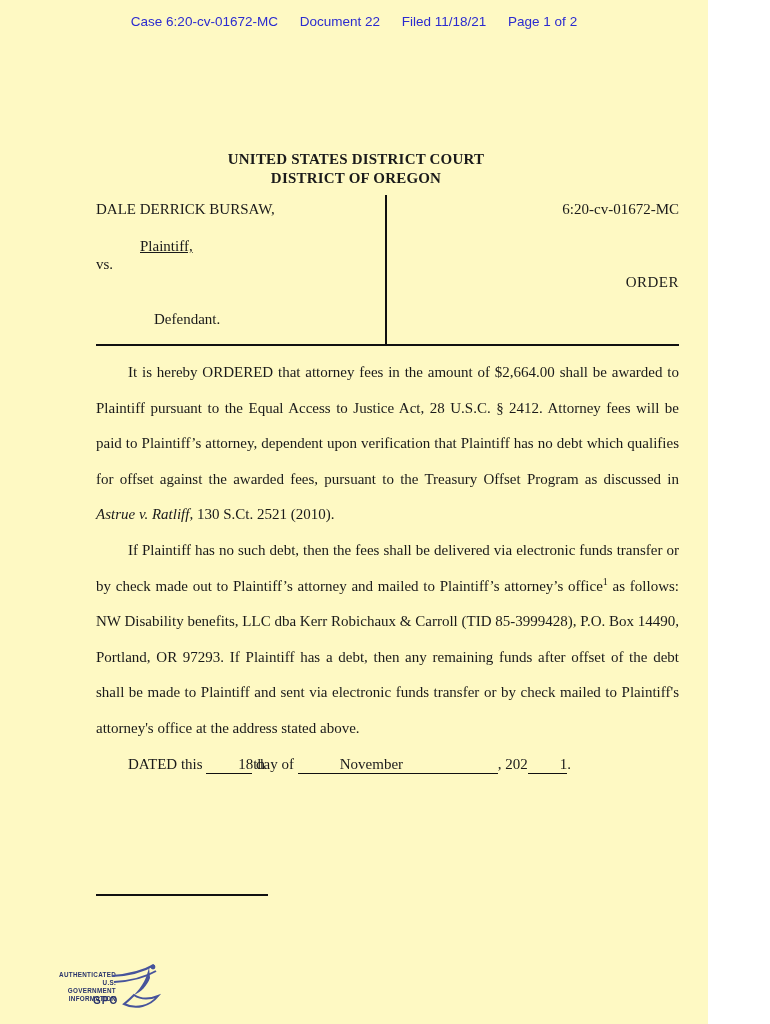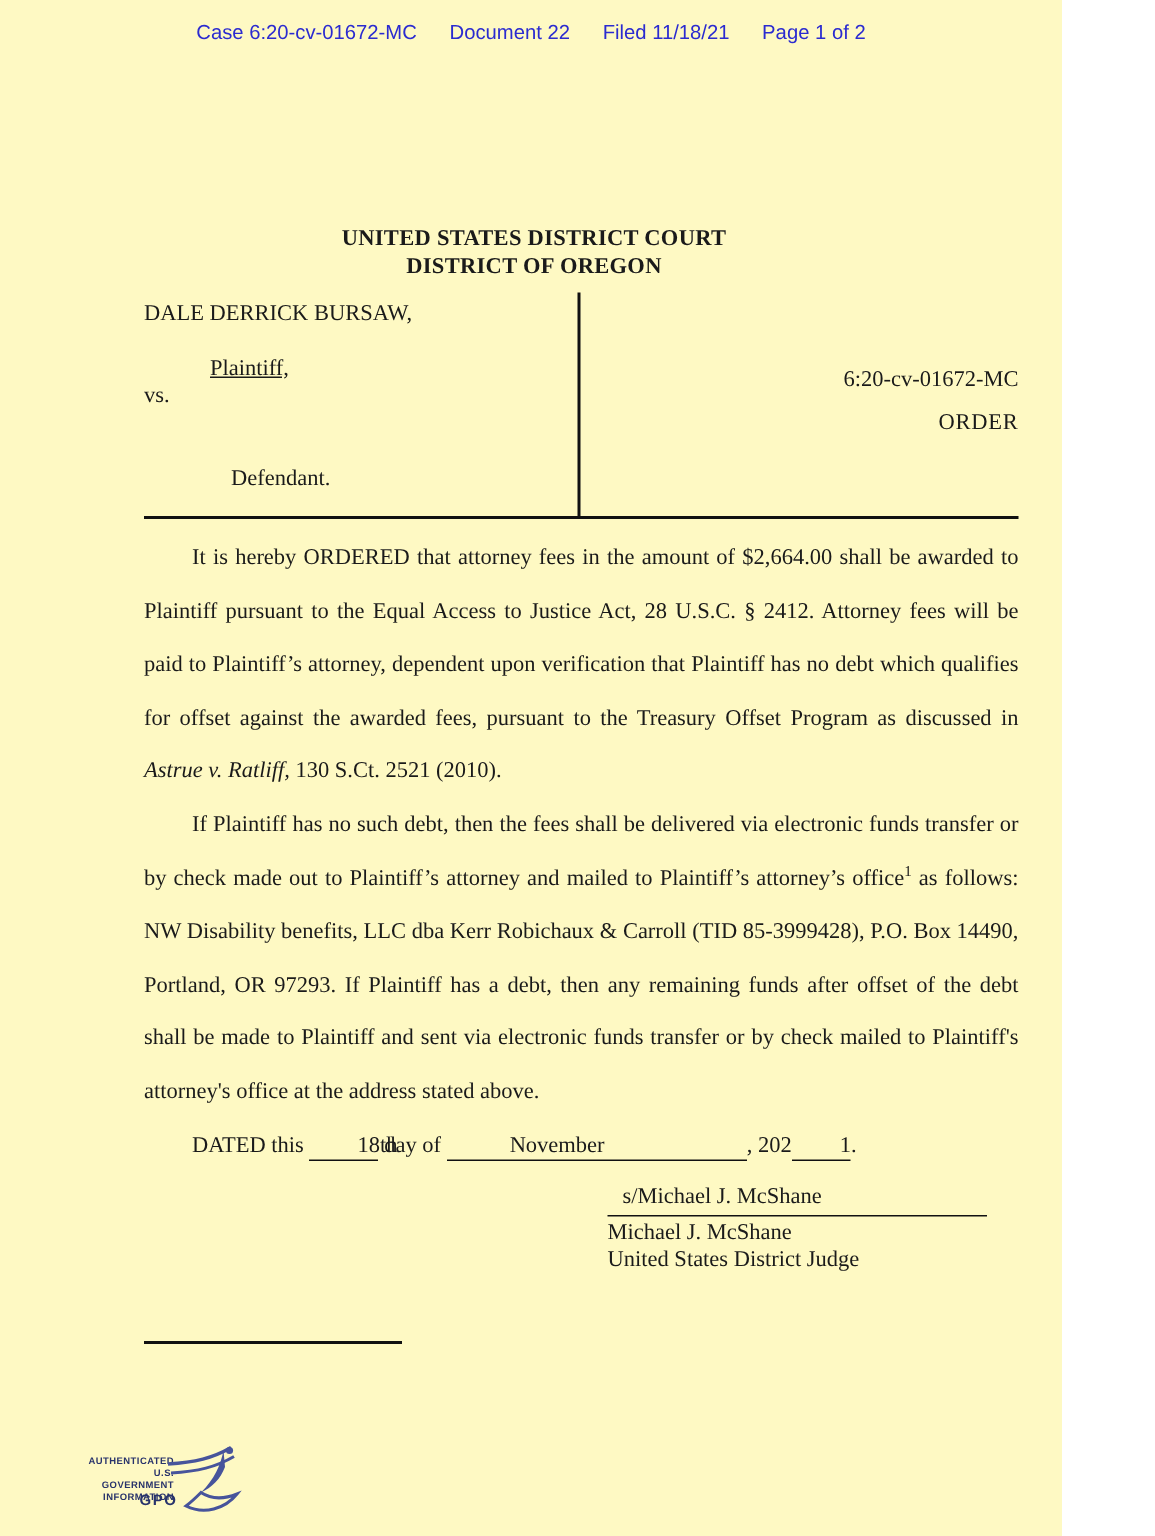--- a/index.html
+++ b/index.html
@@ -46,21 +46,21 @@
   }
   .cap-plaintiff-name { position: absolute; top: 6px;  left: 0; }
   .cap-plaintiff-role { position: absolute; top: 43px; left: 44px; text-decoration: underline; }
   .cap-versus         { position: absolute; top: 61px; left: 0; text-align: center; }
   .cap-defendant-name { position: absolute; top: 96px; left: 0; }
   .cap-defendant-role { position: absolute; top: 116px; left: 58px; }
   .cap-divider {
     position: absolute; top: 0; left: 289px;
     width: 2px; height: 150px; background: #111;
   }
-  .cap-case-number { position: absolute; top: 6px;  right: 0; margin-top: 44px; }
+  .cap-case-number { position: absolute; top: 6px;  right: 0; }
   .cap-order       { position: absolute; top: 79px; right: 0; letter-spacing: 0.5px; }
 
   .caption-rule {
     position: absolute; top: 344px; left: 96px;
     width: 583px; height: 2px; background: #111;
   }
 
   
   .body-text {
     position: absolute;
@@ -168,25 +168,20 @@
     <p><span>It is hereby ORDERED that attorney fees in the amount of $2,664.00 shall be awarded to Plaintiff pursuant to the Equal Access to Justice Act, 28 U.S.C. § 2412. Attorney fees will be paid to Plaintiff’s attorney, dependent upon verification that Plaintiff has no debt which qualifies for offset against the awarded fees, pursuant to the Treasury Offset Program as discussed in </span><span class="case-italic">Astrue v. Ratliff,</span><span> 130 S.Ct. 2521 (2010).</span></p>
     <p><span>If Plaintiff has no such debt, then the fees shall be delivered via electronic funds transfer or by check made out to Plaintiff’s attorney and mailed to Plaintiff’s attorney’s office</span><sup class="fn-ref">1</sup><span> as follows: NW Disability benefits, LLC dba Kerr Robichaux &amp; Carroll (TID 85-3999428), P.O. Box 14490, Portland, OR 97293.  If Plaintiff has a debt, then any remaining funds after offset of the debt shall be made to Plaintiff and sent via electronic funds transfer or by check mailed to Plaintiff's attorney's office at the address stated above.</span></p>
     <p class="dated-line">
       <span>DATED this</span>
       <span class="blank blank-day">18th</span>
       <span>day of</span>
       <span class="blank blank-month">November</span><span>, 202</span><span class="blank blank-year">1</span><span>.</span>
     </p>
   </div>
 
-  <div class="signature">
-    <div><span class="sig-line">s/Michael J. McShane</span></div>
-    <div>Michael J. McShane</div>
-    <div>United States District Judge</div>
-  </div>
 
   <div class="footnote-rule"></div>
 
   <div class="gpo-seal">
     <div class="gpo-text">
       <div>AUTHENTICATED</div>
       <div>U.S. GOVERNMENT</div>
       <div>INFORMATION</div>
     </div>
     <div class="gpo-label">GPO</div>

